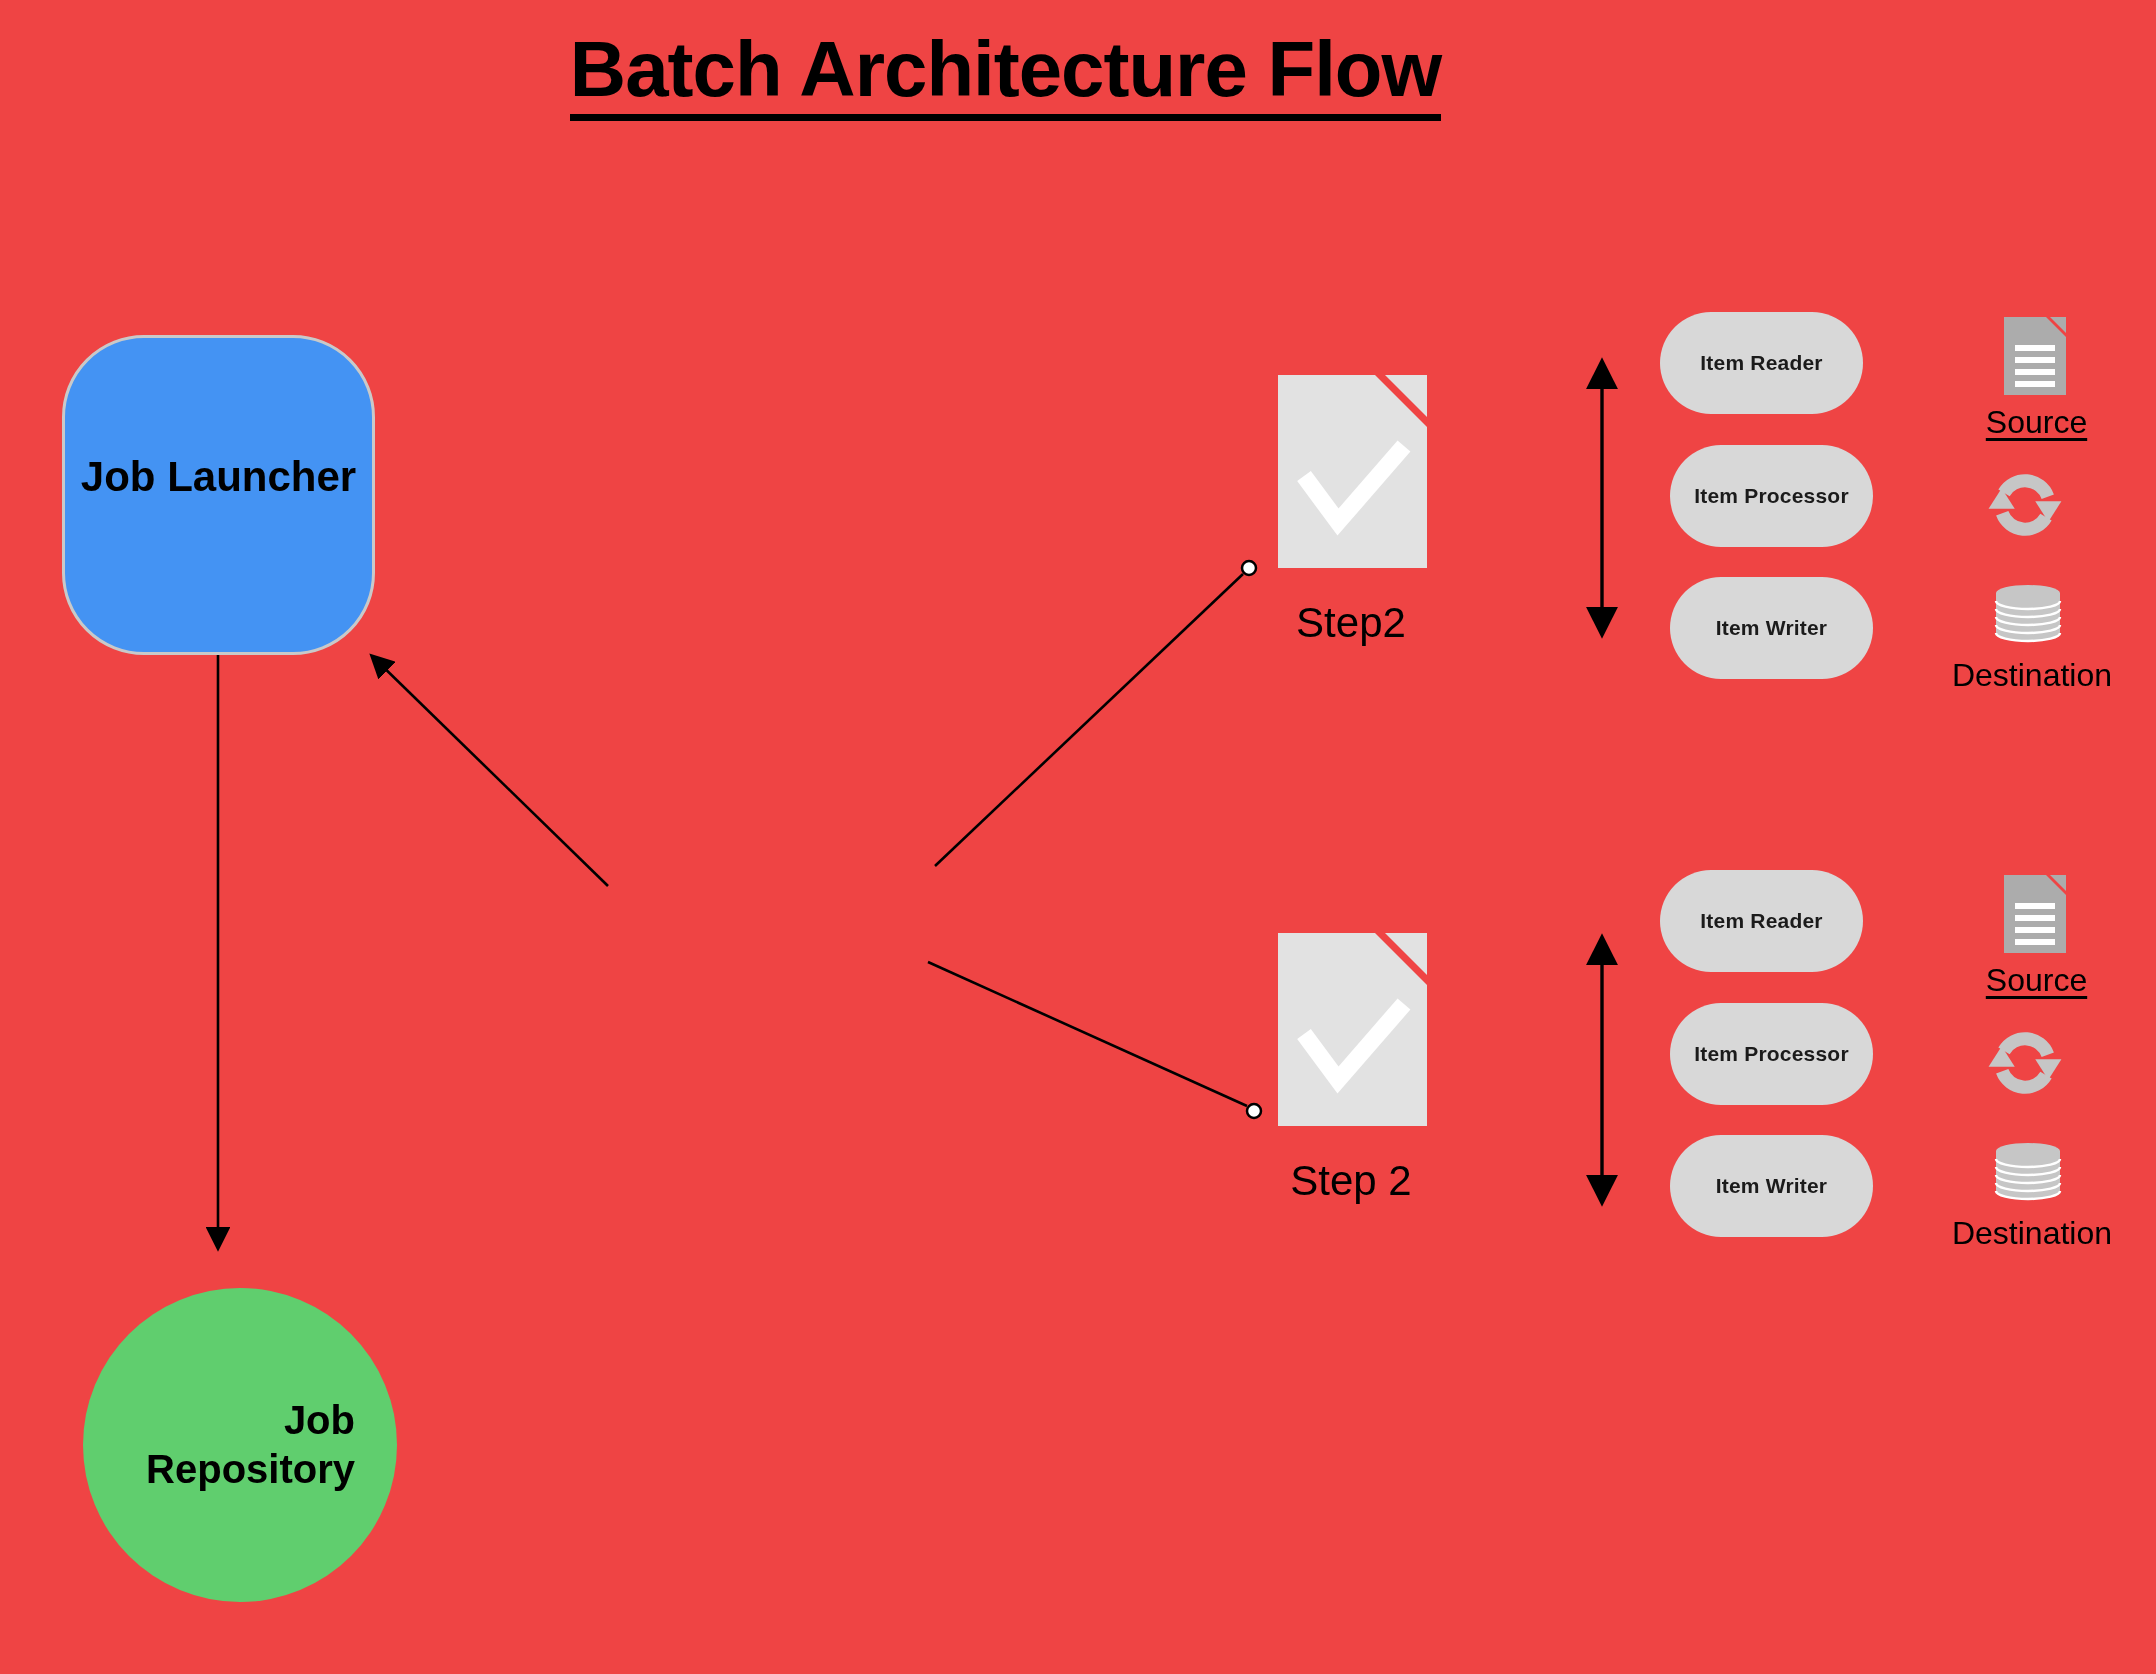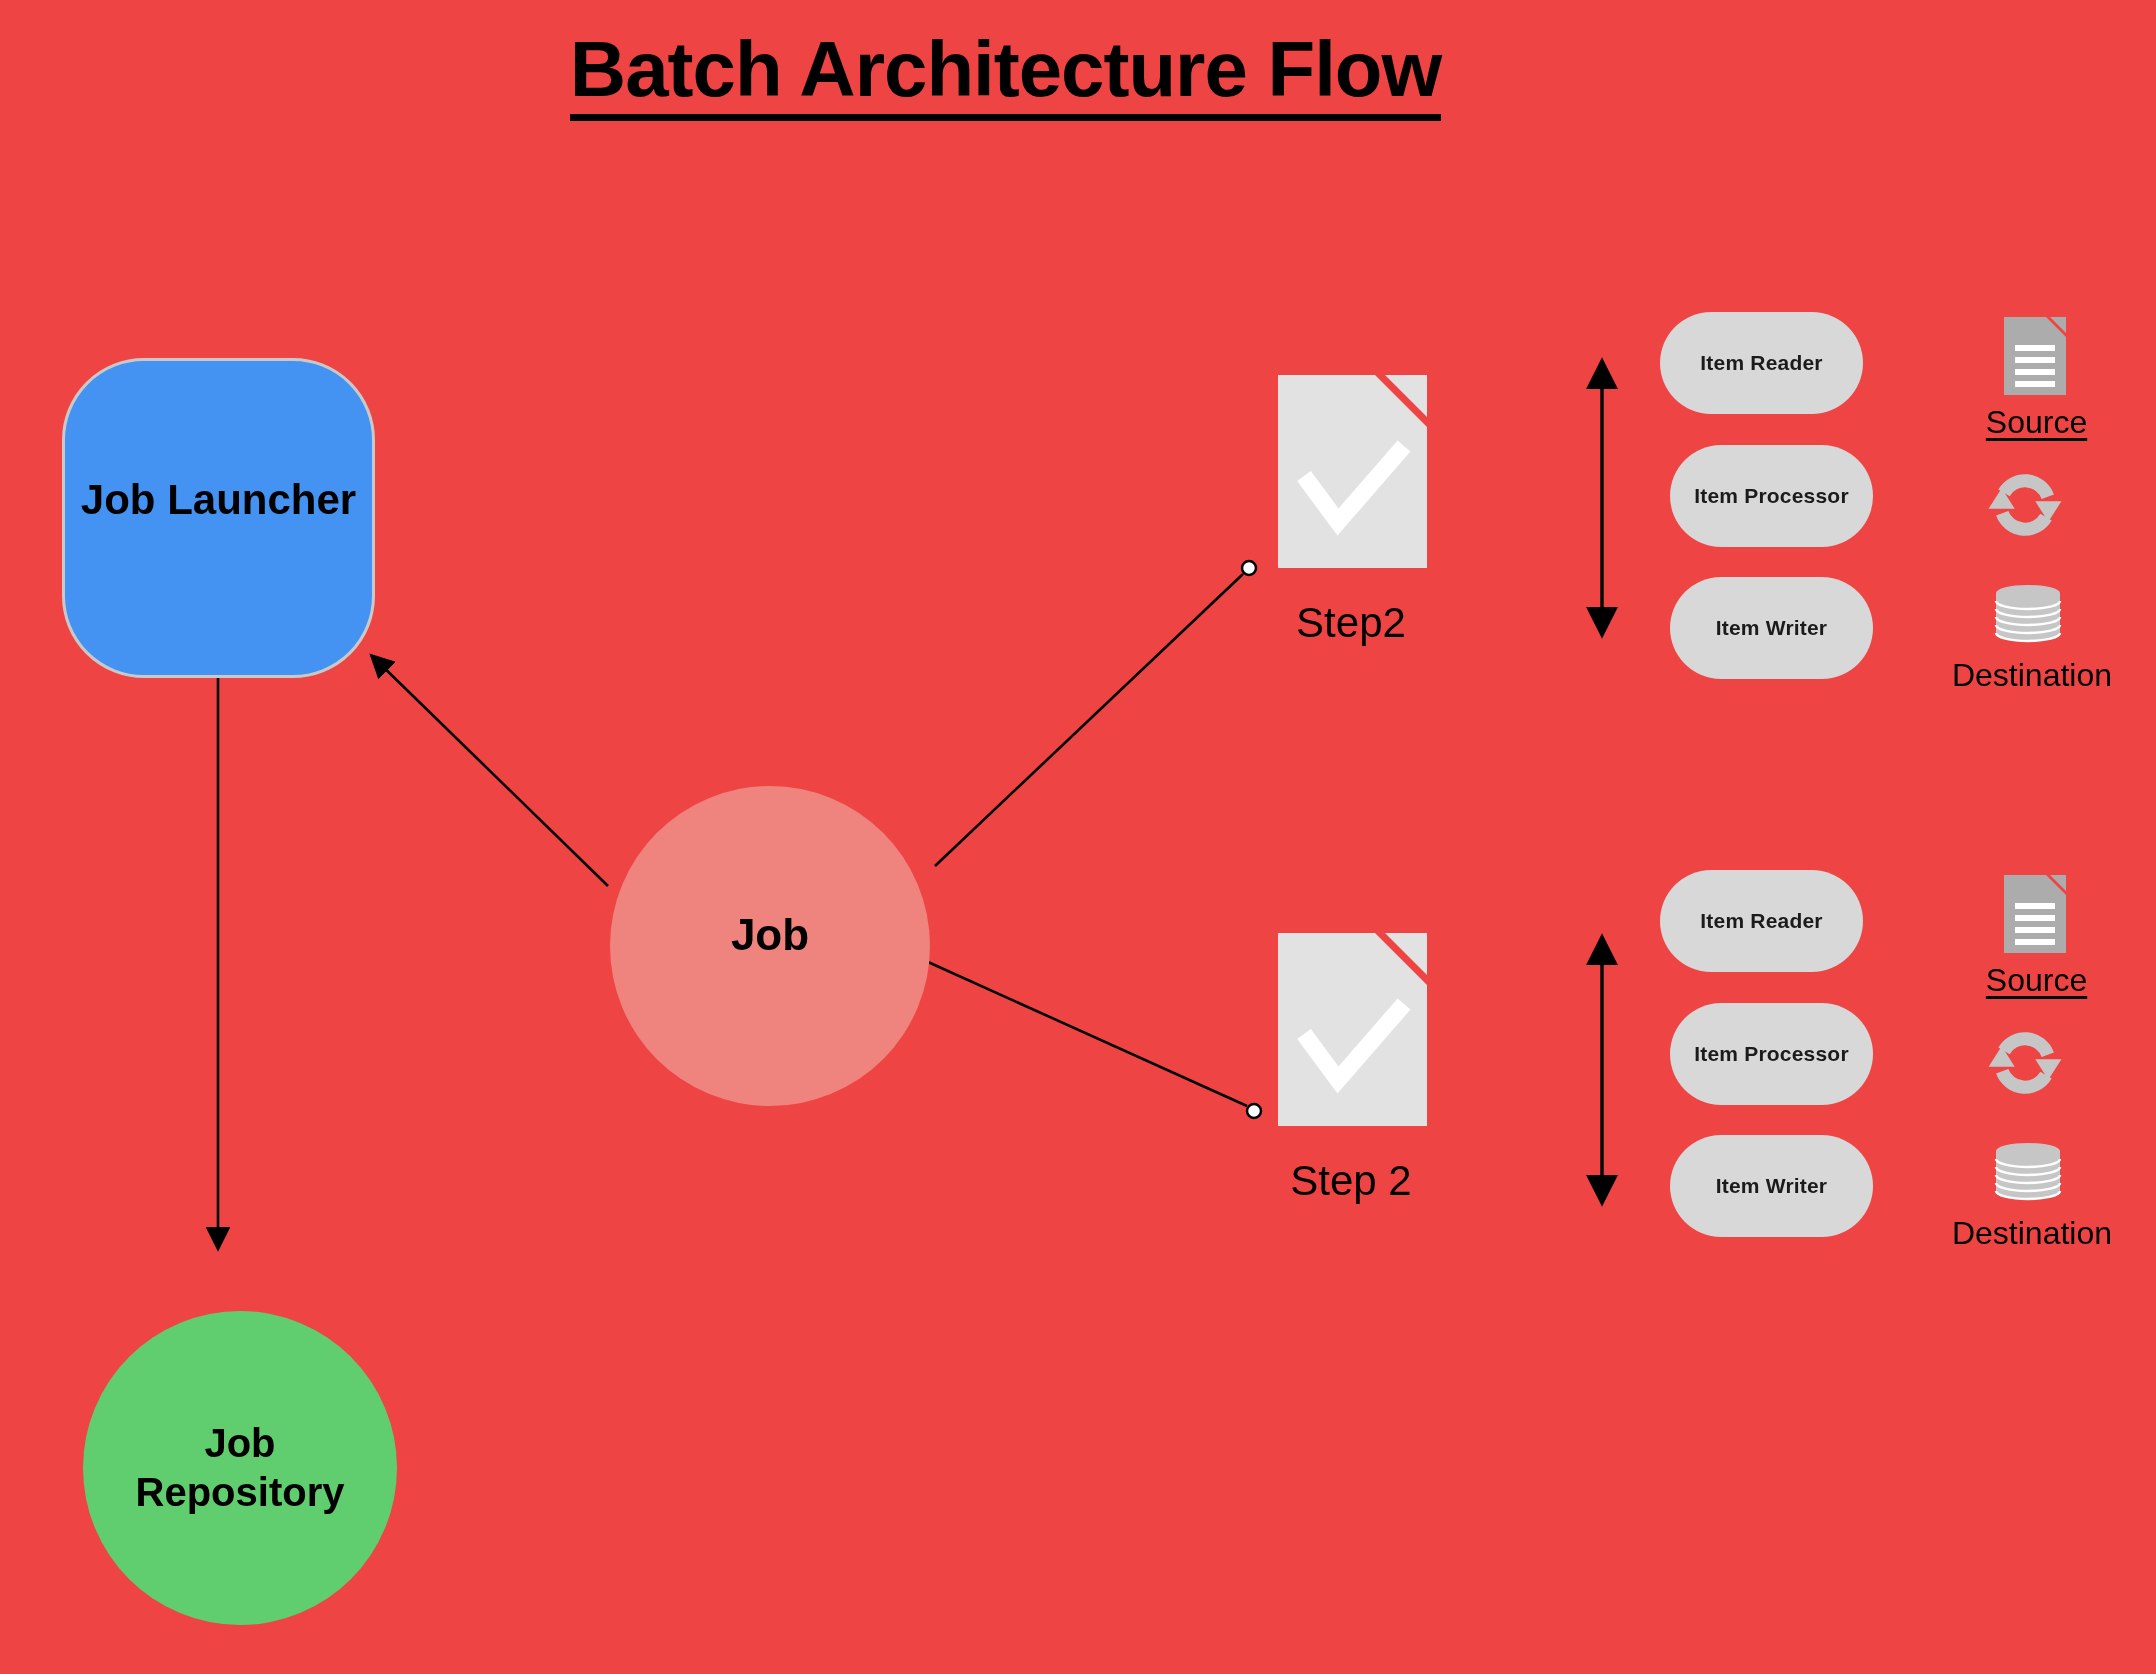--- a/index.html
+++ b/index.html
@@ -11,21 +11,21 @@
   .header{position:absolute;left:538px;top:30px;width:935px;text-align:center;}
   .title{
     display:inline-block;font-size:78px;font-weight:700;letter-spacing:-1px;
     border-bottom:7px solid #000;padding-bottom:6px;line-height:1.0;
   }
   .subtitle{
     display:inline-block;margin-top:10px;font-size:31px;font-weight:700;letter-spacing:0.5px;
     border-bottom:4px solid #000;padding-bottom:3px;
   }
   
-  .node{position:absolute;display:flex;align-items:center;justify-content:center;text-align:center;margin-top:23px;}
+  .node{position:absolute;display:flex;align-items:center;justify-content:center;text-align:right;}
   .node-launcher{
     left:62px;top:335px;width:313px;height:320px;background:var(--launcher-blue);
     border:3px solid #c9c9c9;border-radius:82px;box-sizing:border-box;
   }
   .node-launcher .node-label{font-size:42px;font-weight:700;margin-top:-36px;}
   .node-job{
     left:610px;top:763px;width:320px;height:320px;background:var(--job-red);border-radius:50%;
   }
   .node-job .node-label{font-size:44px;font-weight:700;margin-top:-22px;}
   .node-repo{
@@ -79,23 +79,20 @@
     <line x1="928" y1="962" x2="1247" y2="1106" stroke="#000" stroke-width="2.6"></line>
     <circle cx="1254" cy="1111" r="7" fill="#fff" stroke="#000" stroke-width="2.5"></circle>
     <line x1="1602" y1="362" x2="1602" y2="634" stroke="#000" stroke-width="3.4" marker-start="url(#ah)" marker-end="url(#ah)"></line>
     <line x1="1602" y1="938" x2="1602" y2="1202" stroke="#000" stroke-width="3.4" marker-start="url(#ah)" marker-end="url(#ah)"></line>
   </svg>
 
   <div class="node node-launcher">
     <span class="node-label">Job Launcher</span>
   </div>
 
-  <div class="node node-job">
-    <span class="node-label">Job</span>
-  </div>
 
   <div class="node node-repo">
     <span class="node-label">Job Repository</span>
   </div>
 
   <div class="step-group g1">
     <svg class="step-doc" viewBox="0 0 150 193">
       <path d="M0,0 H97 L149,52 V193 H0 Z" fill="var(--doc-gray)"></path>
       <path d="M107,0 H149 V42 Z" fill="var(--doc-gray)"></path>
       <path d="M26,101 L60,147 L126,71" fill="none" stroke="#fff" stroke-width="17"></path>

